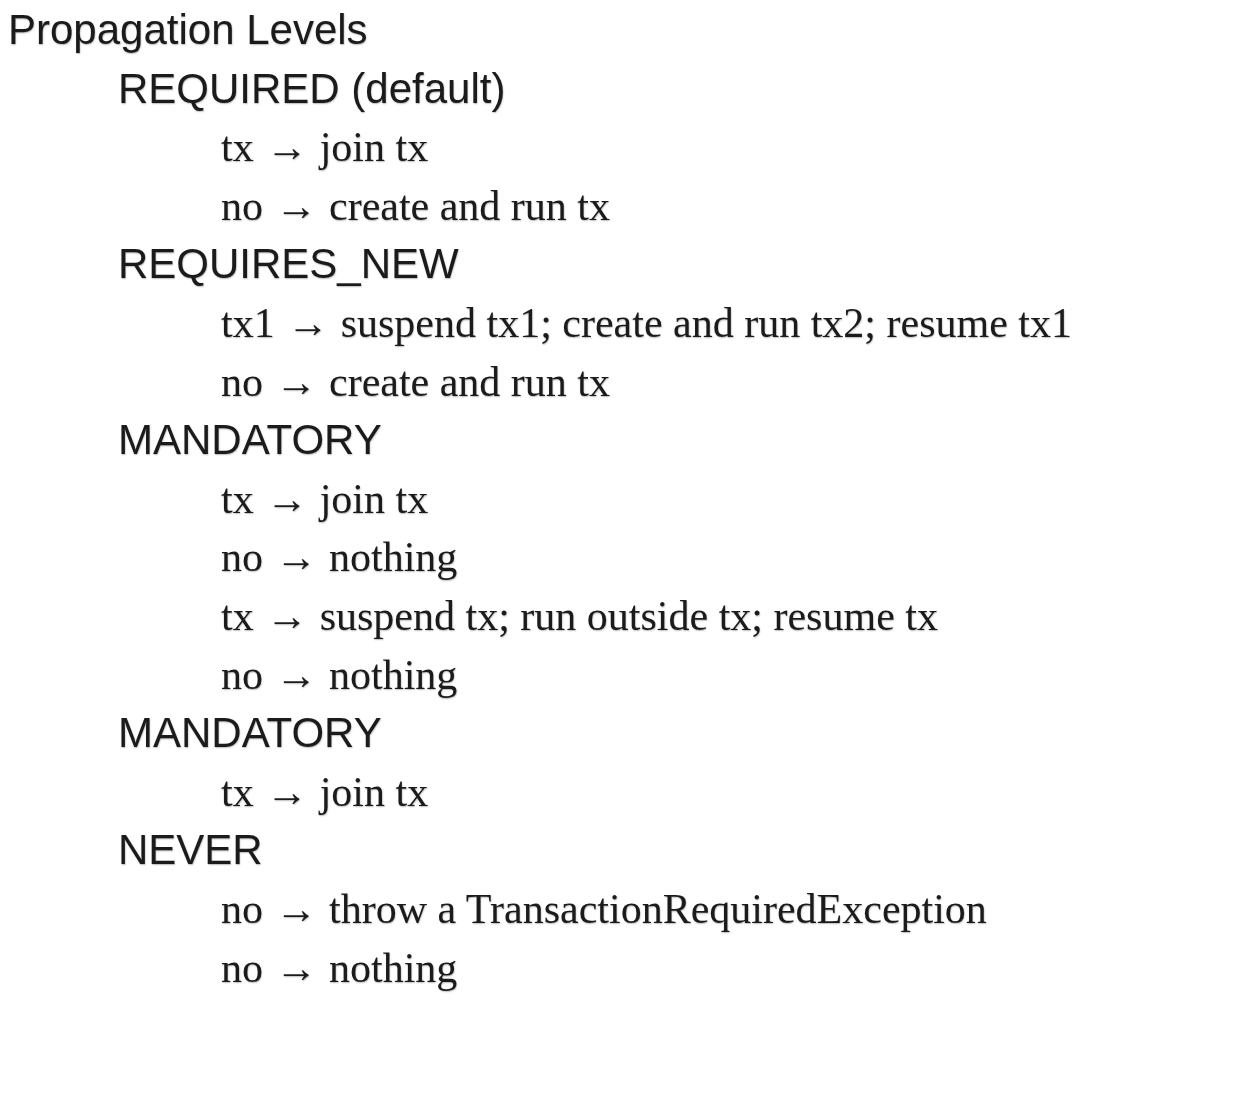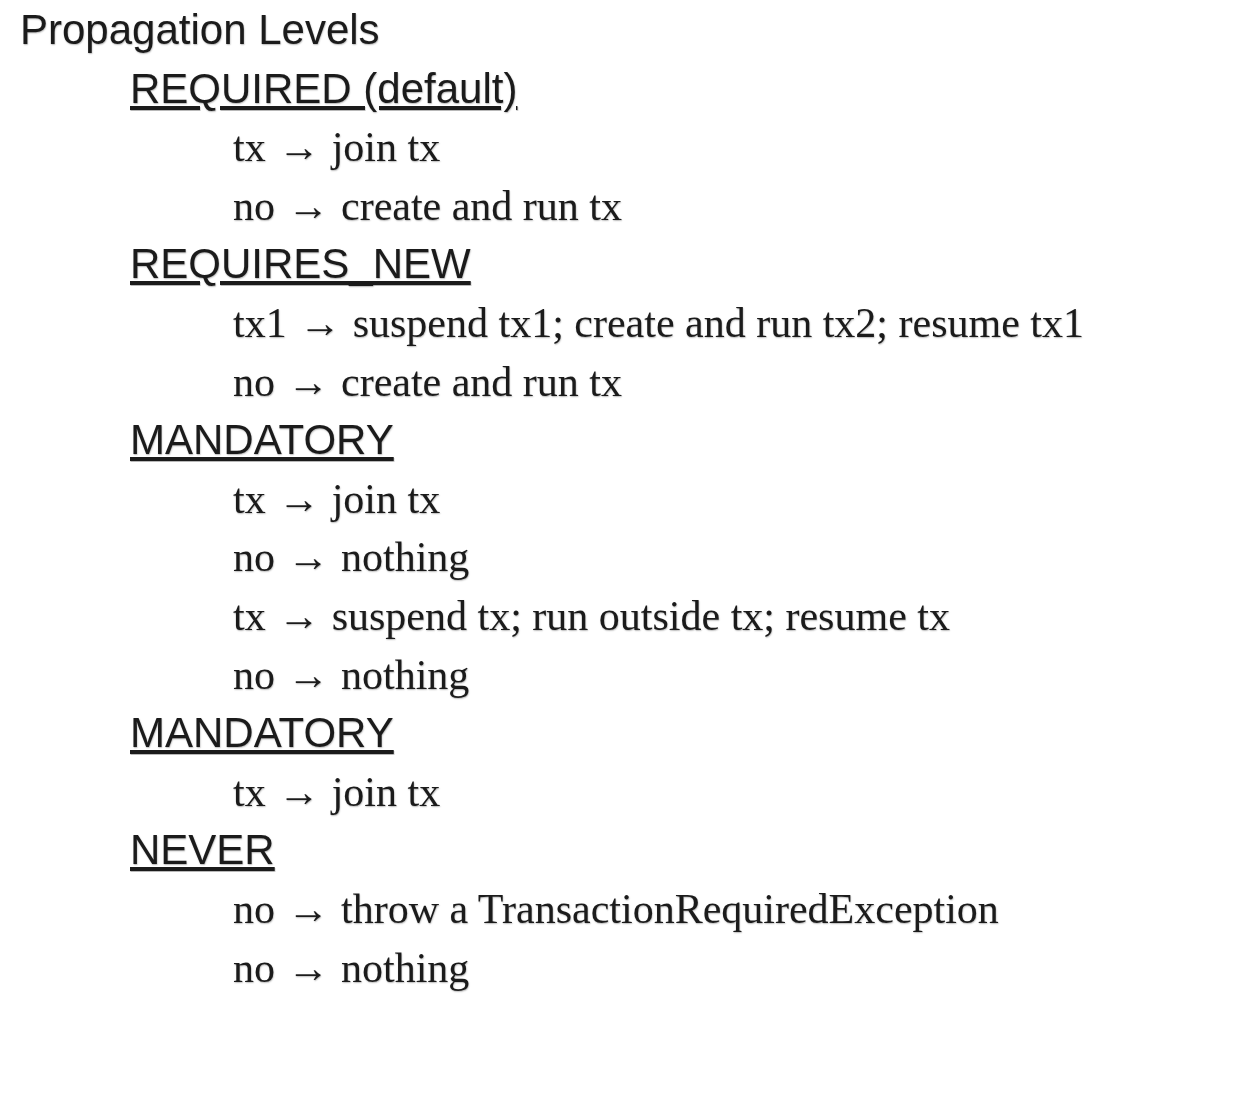--- a/index.html
+++ b/index.html
@@ -9,32 +9,32 @@
   }
   body {
     width: 1236px;
     height: 1112px;
     overflow: hidden;
   }
   .doc {
     box-sizing: border-box;
     width: 1236px;
     height: 976px;
-    padding: 1px 0 0 20px;
+    padding: 1px 0 0 8px;
     font-family: "Liberation Sans", "DejaVu Sans", sans-serif;
     font-size: 42px;
     line-height: 58.6px;
     color: #1b1b1b;
     white-space: nowrap;
   }
   .line {
     
     text-shadow: 0.5px 1px 1.5px rgba(0,0,0,0.28);
   }
-  .indent-1 { padding-left: 110px; text-decoration: underline; }
+  .indent-1 { padding-left: 110px; }
   .indent-2 { padding-left: 213px; font-family: Liberation Serif, serif; }
   .arrow {
     display: inline-block;
     margin: 0 12px;
   }
 </style>
 </head>
 <body>
 
 <div class="doc">

